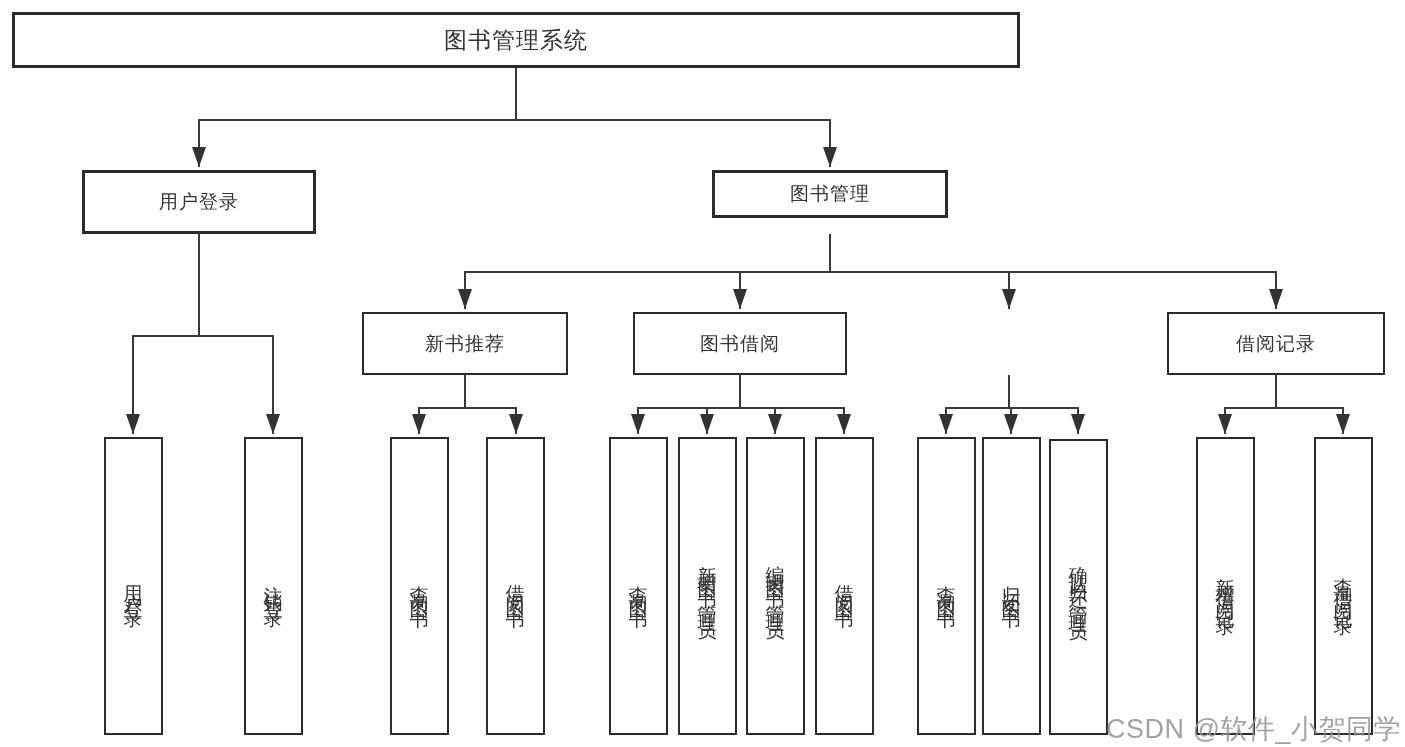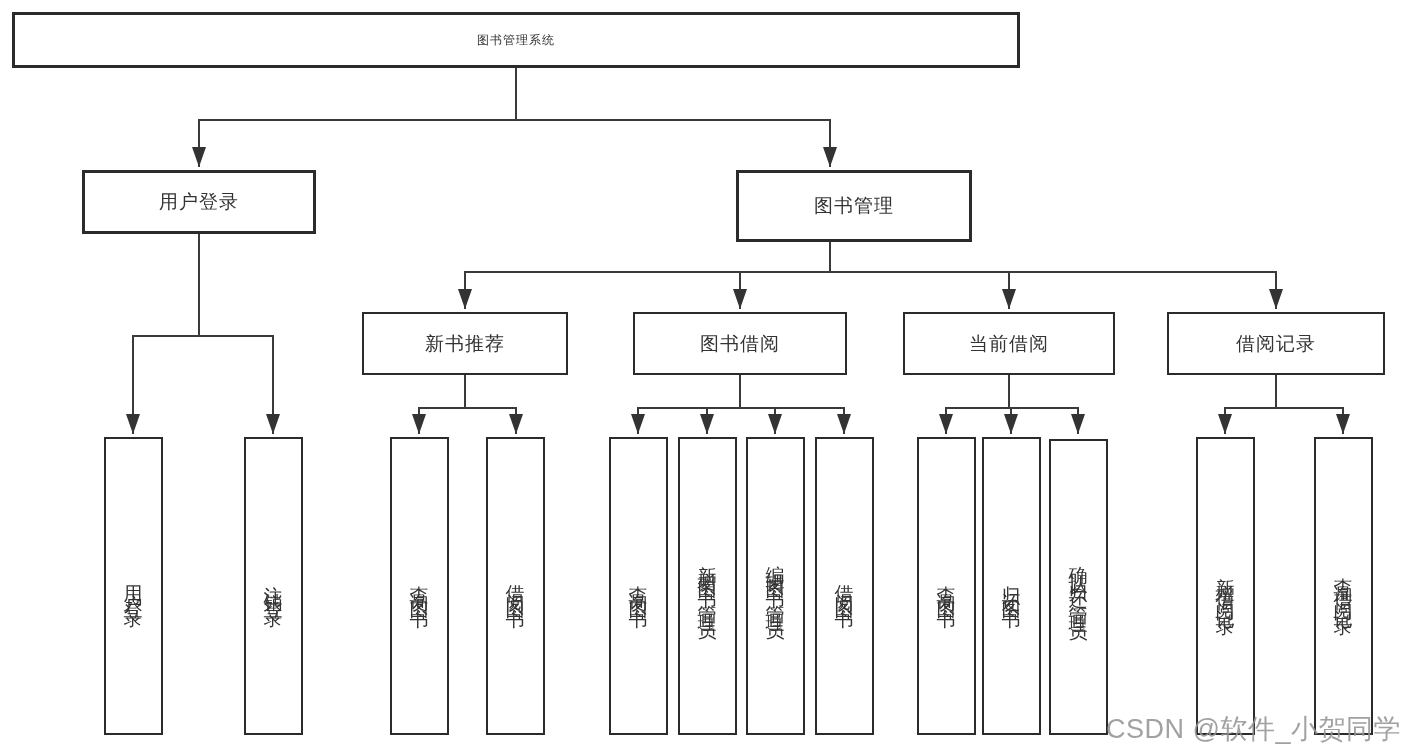--- a/index.html
+++ b/index.html
@@ -31,21 +31,21 @@
     color: #333333;
     display: flex;
     align-items: center;
     justify-content: center;
     font-size: 19px;
     letter-spacing: 1px;
     white-space: nowrap;
   }
   .box.root {
     border-width: 3px;
-    font-size: 12px;
+    font-size: 23px;
   }
   .box.l2 {
     border-width: 3px;
   }
   .vbox {
     writing-mode: vertical-rl;
     text-orientation: mixed;
     letter-spacing: 8px;
     white-space: normal;
     line-height: 1;
@@ -126,25 +126,24 @@
         <line x1="1224" y1="408" x2="1344" y2="408"></line>
         <line x1="1225" y1="407" x2="1225" y2="434" marker-end="url(#arrow)"></line>
         <line x1="1343" y1="407" x2="1343" y2="434" marker-end="url(#arrow)"></line>
       </g>
     </g>
   </svg>
 
   <div class="box root" style="left:12px; top:12px; width:1008px; height:56px;">图书管理系统</div>
 
   <div class="box l2" style="left:82px; top:170px; width:234px; height:64px;">用户登录</div>
-  <div class="box l2" style="left:712px; top:170px; width:236px; height:72px;margin-left:24px;">图书管理</div>
+  <div class="box l2" style="left:712px; top:170px; width:236px; height:48px;">图书管理</div>
 
   <div class="box" style="left:362px; top:312px; width:206px; height:63px;">新书推荐</div>
   <div class="box" style="left:633px; top:312px; width:214px; height:63px;">图书借阅</div>
-  <div class="box" style="left:903px; top:312px; width:212px; height:63px;">当前借阅</div>
   <div class="box" style="left:1167px; top:312px; width:218px; height:63px;">借阅记录</div>
 
   <div class="box vbox" style="left:104px; top:437px; width:59px; height:298px;">用户登录</div>
   <div class="box vbox" style="left:244px; top:437px; width:59px; height:298px;">注销登录</div>
 
   <div class="box vbox" style="left:390px; top:437px; width:59px; height:298px;">查询图书</div>
   <div class="box vbox" style="left:486px; top:437px; width:59px; height:298px;">借阅图书</div>
 
   <div class="box vbox" style="left:609px; top:437px; width:59px; height:298px;">查询图书</div>
   <div class="box vbox" style="left:678px; top:437px; width:59px; height:298px;">新增图书（管理员）</div>

